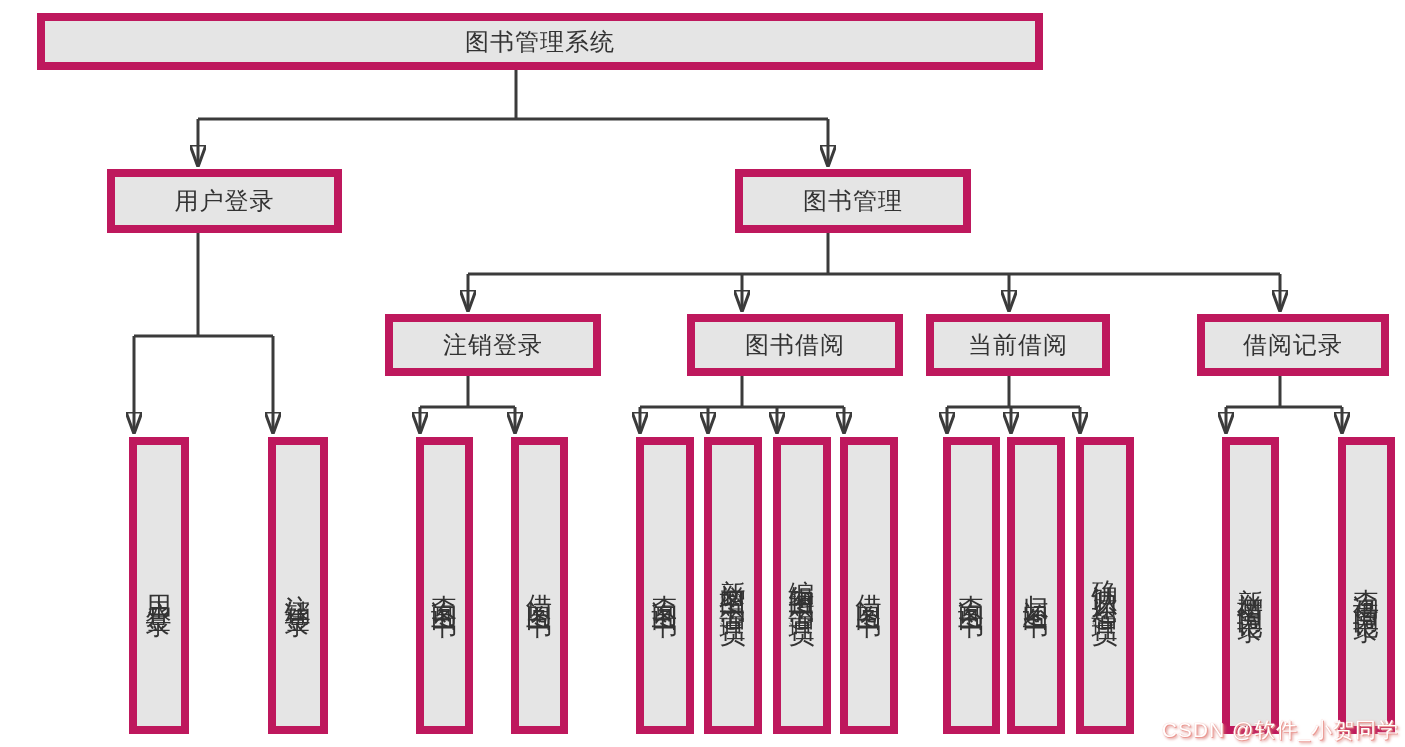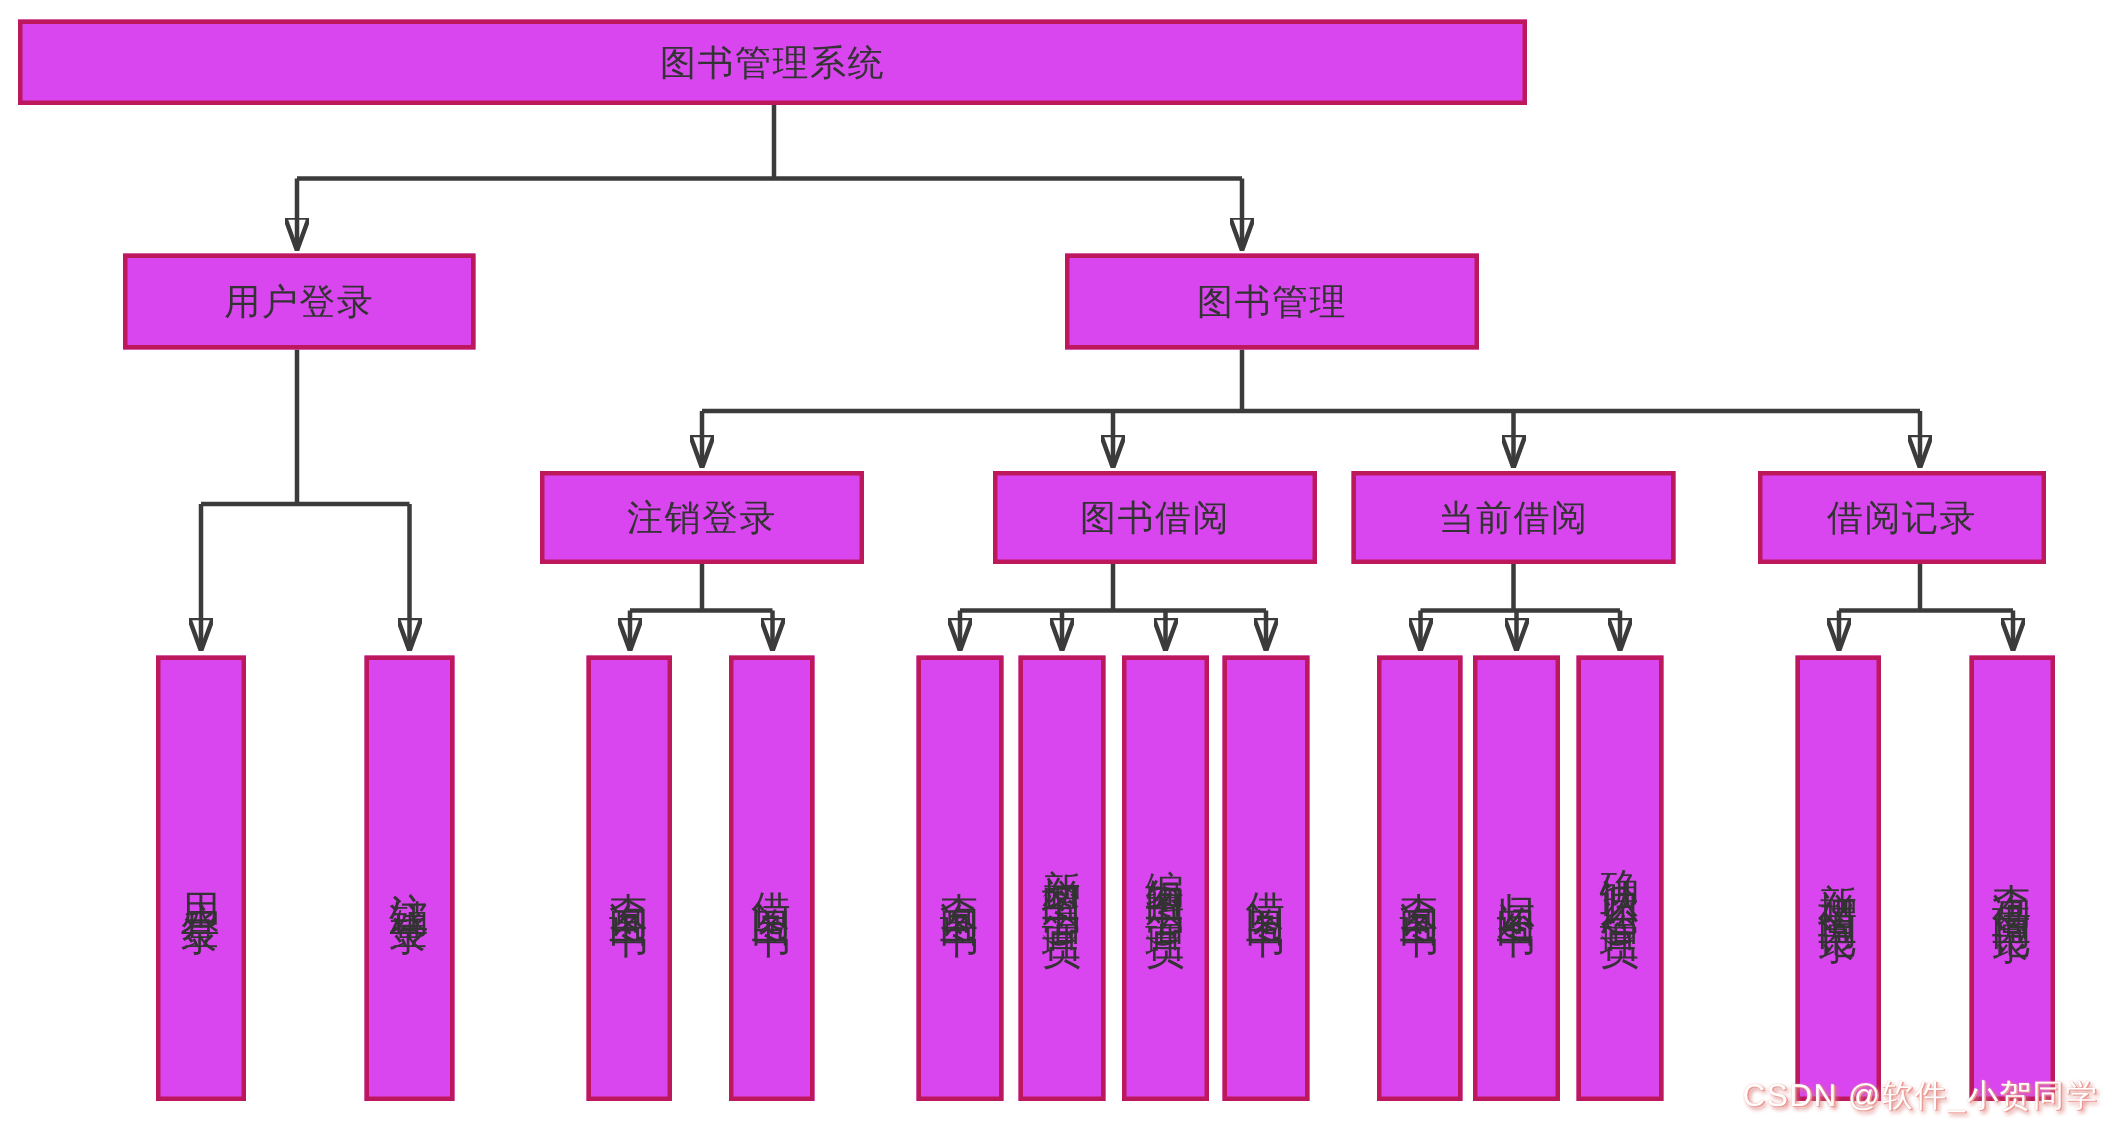--- a/index.html
+++ b/index.html
@@ -23,27 +23,28 @@
     height: 747px;
   }
   svg.connectors path {
     stroke: #3b3b3b;
     stroke-width: 3;
     fill: none;
   }
   .node {
     position: absolute;
     box-sizing: border-box;
-    border: 3px solid #be185d;
-    background: #d946ef;
+    border: 8px solid #be185d;
+    background: #e5e5e5;
     color: #333333;
     display: flex;
     align-items: center;
     justify-content: center;
     text-align: center;
+    margin-left: 25px;
   }
   .node.h {
     font-size: 24px;
     letter-spacing: 1px;
     white-space: nowrap;
   }
   .node.v {
     writing-mode: vertical-rl;
     text-orientation: mixed;
     font-size: 26px;
@@ -124,25 +125,25 @@
       <path d="M1280 376 V407"></path>
       <path d="M1226 407 H1342"></path>
       <path d="M1226 407 V433" marker-end="url(#arrowhead)"></path>
       <path d="M1342 407 V433" marker-end="url(#arrowhead)"></path>
     </g>
   </svg>
 
   <div class="node h" style="left:12px; top:13px; width:1006px; height:57px">图书管理系统</div>
 
   <div class="node h" style="left:82px; top:169px; width:235px; height:64px">用户登录</div>
-  <div class="node h" style="left:710px; top:169px; width:276px; height:64px">图书管理</div>
+  <div class="node h" style="left:710px; top:169px; width:236px; height:64px">图书管理</div>
 
   <div class="node h" style="left:360px; top:314px; width:216px; height:62px">注销登录</div>
   <div class="node h" style="left:662px; top:314px; width:216px; height:62px">图书借阅</div>
-  <div class="node h" style="left:901px; top:314px; width:216px; height:62px">当前借阅</div>
+  <div class="node h" style="left:901px; top:314px; width:184px; height:62px">当前借阅</div>
   <div class="node h" style="left:1172px; top:314px; width:192px; height:62px">借阅记录</div>
 
   <div class="node v" style="left:104px; top:437px; width:60px; height:297px">用户登录</div>
   <div class="node v" style="left:243px; top:437px; width:60px; height:297px">注销登录</div>
 
   <div class="node v" style="left:391px; top:437px; width:57px; height:297px">查询图书</div>
   <div class="node v" style="left:486px; top:437px; width:57px; height:297px">借阅图书</div>
 
   <div class="node v" style="left:611px; top:437px; width:58px; height:297px">查询图书</div>
   <div class="node v" style="left:679px; top:437px; width:58px; height:297px">新增图书（管理员）</div>

